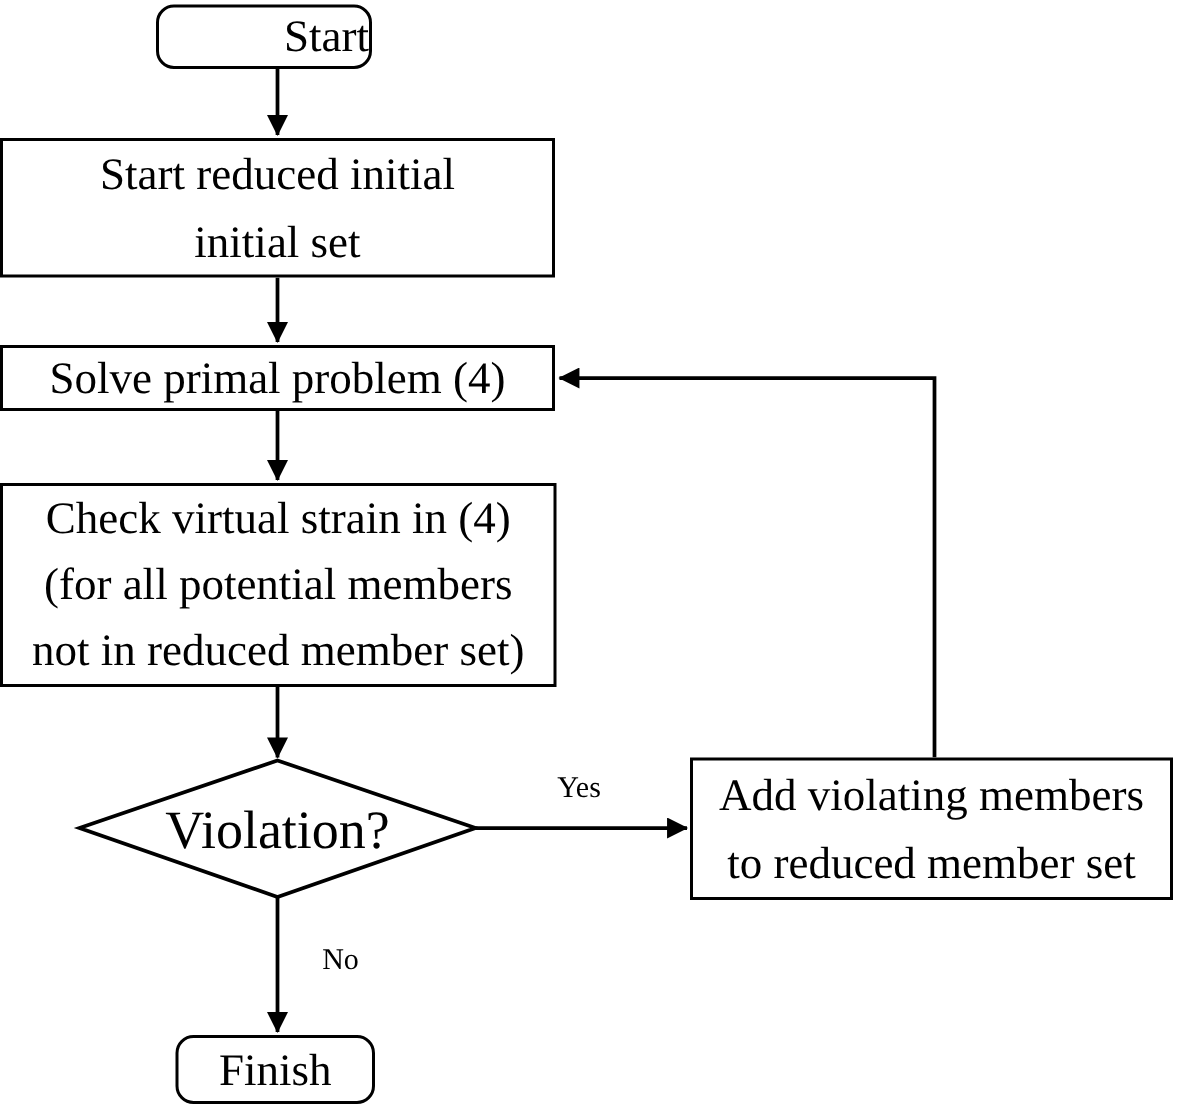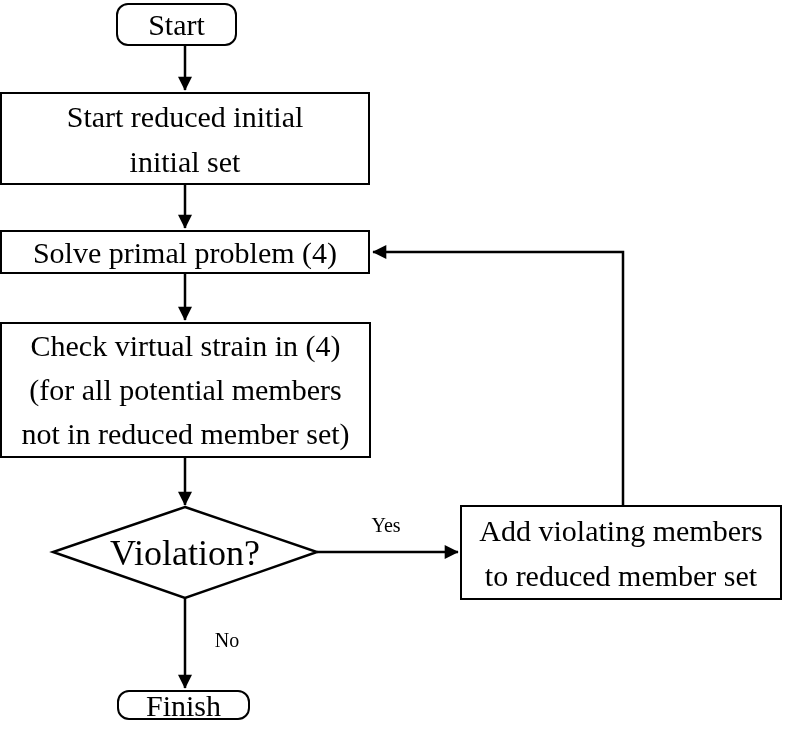--- a/index.html
+++ b/index.html
@@ -74,21 +74,21 @@
 
     <line x1="317" y1="552" x2="458" y2="552" stroke="#000000" stroke-width="2.5" marker-end="url(#ah)"></line>
 
     <line x1="185" y1="598" x2="185" y2="688" stroke="#000000" stroke-width="2.5" marker-end="url(#ah)"></line>
 
     <polyline points="623,505 623,252 373,252" fill="none" stroke="#000000" stroke-width="2.5" marker-end="url(#ah)"></polyline>
 
     <polygon points="185,507 317,552 185,598 53,552" fill="#ffffff" stroke="#000000" stroke-width="2.5"></polygon>
   </svg>
 
-  <div class="node terminal" style="left:116px; top:3px; width:121px; height:43px;">
+  <div class="node terminal" style="left:104px; top:3px; width:144px; height:43px;align-items:flex-end;">
     <span>Start</span>
   </div>
 
   <div class="node" style="left:0px; top:92px; width:370px; height:93px;">
     <span>Start reduced initial</span>
     <span>initial set</span>
   </div>
 
   <div class="node" style="left:0px; top:230px; width:370px; height:44px;">
     <span>Solve primal problem (4)</span>
@@ -102,20 +102,20 @@
 
   <div class="decision-label">
     <span>Violation?</span>
   </div>
 
   <div class="node" style="left:460px; top:505px; width:322px; height:95px;">
     <span>Add violating members</span>
     <span>to reduced member set</span>
   </div>
 
-  <div class="node terminal" style="left:117px; top:690px; width:133px; height:30px;">
+  <div class="node terminal" style="left:117px; top:690px; width:133px; height:46px;">
     <span>Finish</span>
   </div>
 
   <div class="edge-label yes">Yes</div>
   <div class="edge-label no">No</div>
 
 </div>
 
 </body></html>

